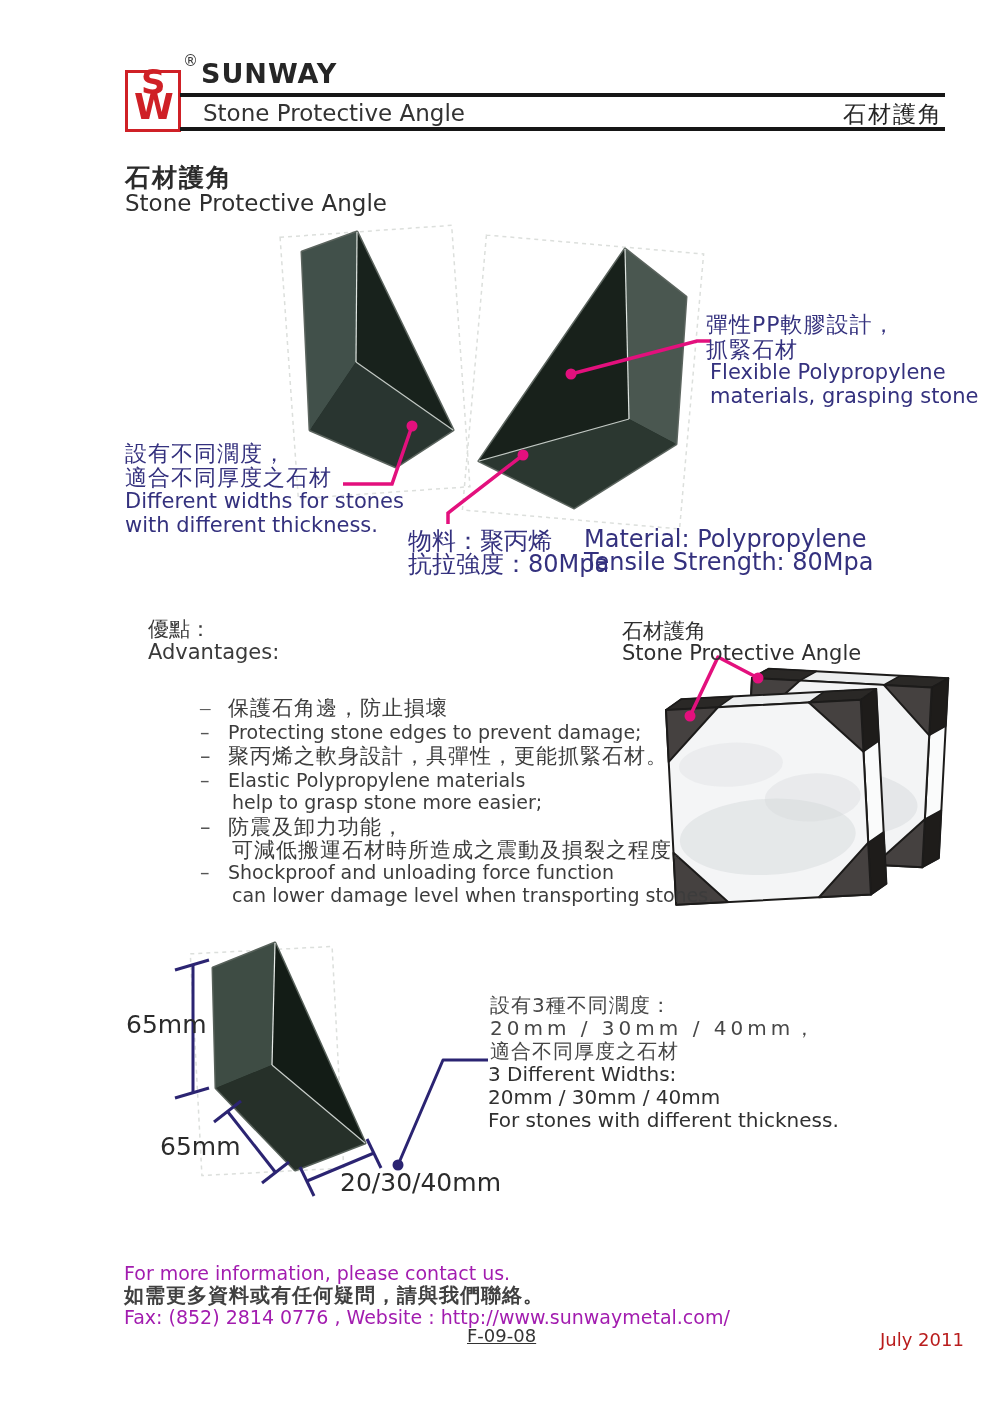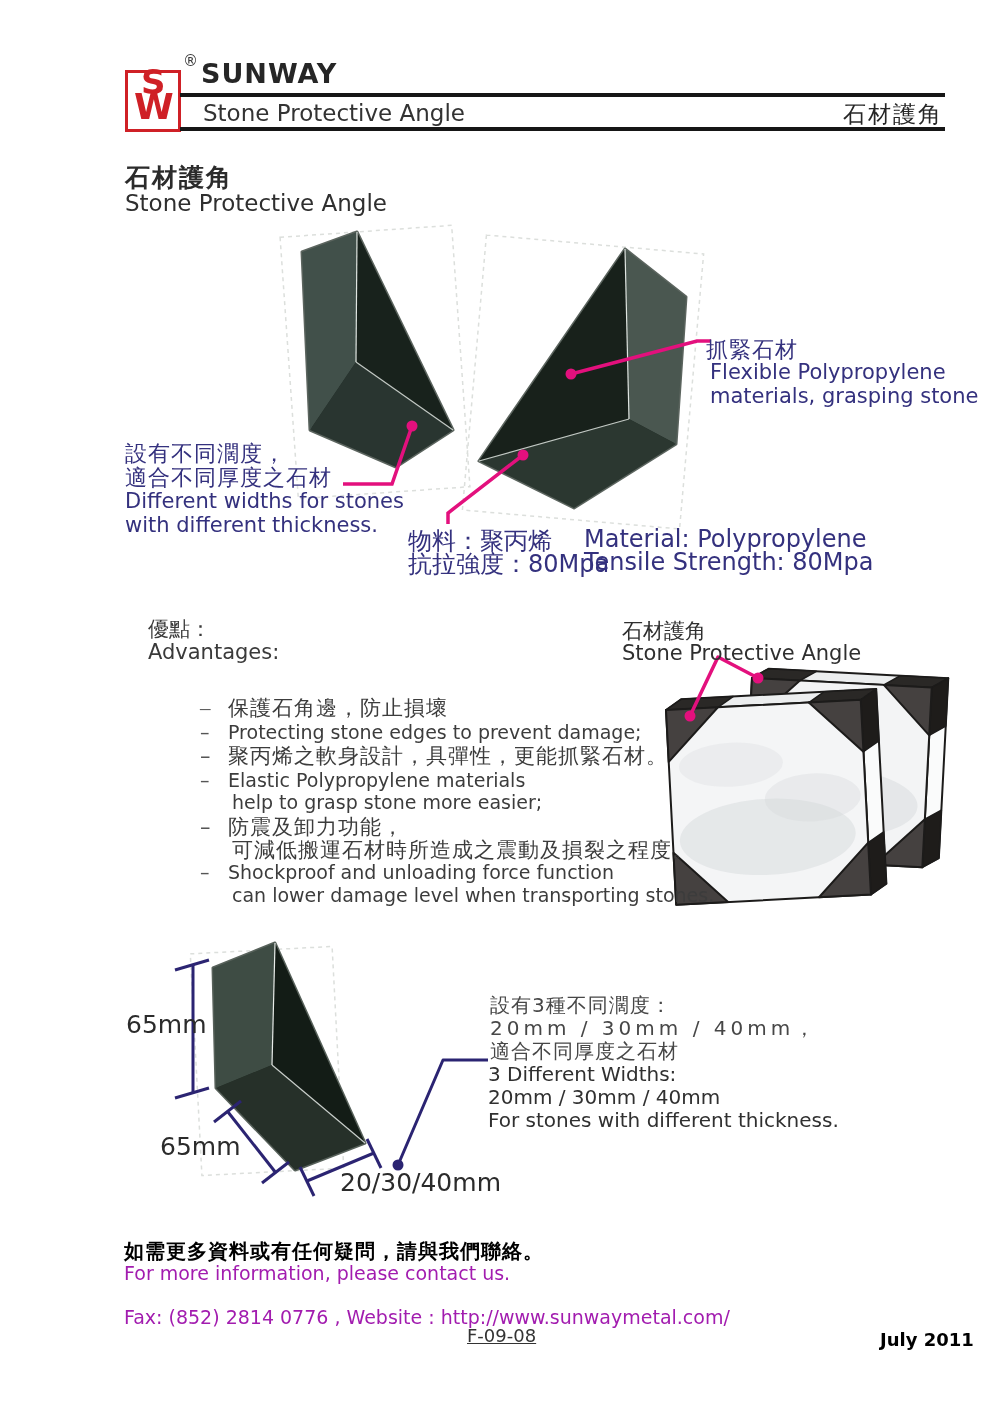--- a/index.html
+++ b/index.html
@@ -33,24 +33,24 @@
   .cont{padding-left:32px;}
   
   .f2{font-size:21px;color:#2f2f2f;}
   
   .dim{font-size:25px;color:#2b2b2b;}
   
   .wn-zh{font-size:20px;color:#474747;letter-spacing:1px;}
   .wn-zh2{letter-spacing:4px;}
   .wn-en{font-size:20px;color:#303030;}
   
-  .ft-zh{font-size:20px;font-weight:bold;color:#000000;letter-spacing:1px;}
+  .ft-zh{font-size:20px;font-weight:bold;color:#404040;letter-spacing:1px;margin-top:44px;}
   .ft-en{font-size:19px;color:#a21caf;}
   .formno{font-size:18px;color:#333;text-decoration:underline;}
-  .issue{font-size:18px;color:#000000;font-weight:bold;}
+  .issue{font-size:18px;color:#b91c1c;}
 </style>
 </head>
 <body>
 
 <div class="page">
 
   <svg class="overlay" width="992" height="1403" viewBox="0 0 992 1403">
 
     <g fill="none" stroke="#dcdfdc" stroke-width="1.5" stroke-dasharray="4 4">
       <rect x="289" y="231" width="172" height="262" transform="rotate(-4 375 362)"></rect>
@@ -163,20 +163,21 @@
   <div class="abs reg">®</div>
   <div class="abs brand">SUNWAY</div>
   <div class="rule" style="left:180px;top:93px;width:765px;"></div>
   <div class="abs hsub-en">Stone Protective Angle</div>
   <div class="abs hsub-zh">石材護角</div>
   <div class="rule" style="left:180px;top:127px;width:765px;"></div>
 
   <div class="abs title-zh">石材護角</div>
   <div class="abs title-en">Stone Protective Angle</div>
 
+  <div class="abs navy an-zh" style="left:706px;top:310px;">彈性PP軟膠設計，</div>
   <div class="abs navy an-zh" style="left:706px;top:335px;">抓緊石材</div>
   <div class="abs navy an-en" style="left:710px;top:360px;">Flexible Polypropylene</div>
   <div class="abs navy an-en" style="left:710px;top:384px;">materials, grasping stone</div>
 
   <div class="abs navy an-zh" style="left:125px;top:439px;">設有不同濶度，</div>
   <div class="abs navy an-zh" style="left:125px;top:463px;">適合不同厚度之石材</div>
   <div class="abs navy an-en" style="left:125px;top:489px;">Different widths for stones</div>
   <div class="abs navy an-en" style="left:125px;top:513px;">with different thickness.</div>
 
   <div class="abs navy mat" style="left:408px;top:525px;">物料：聚丙烯</div>

